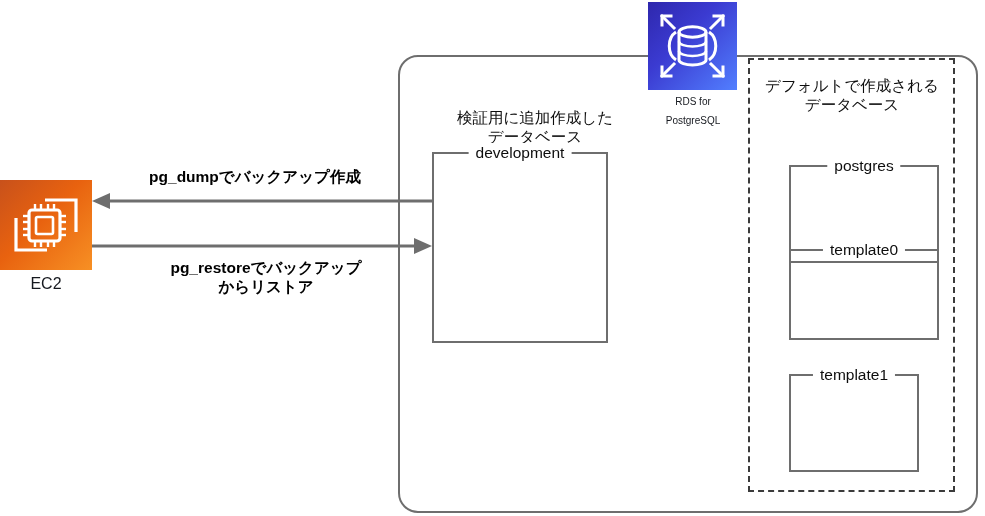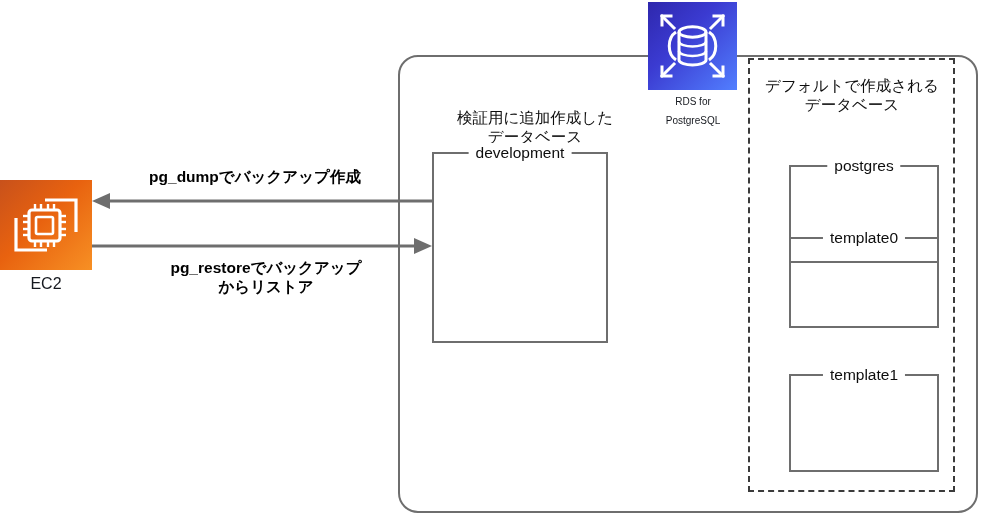--- a/index.html
+++ b/index.html
@@ -60,22 +60,22 @@
     background: #ffffff;
     padding: 0 7px;
     white-space: nowrap;
     font-size: 15.5px;
     line-height: 20px;
     color: #0d0d0d;
   }
 
   #db-development { left: 432px; top: 152px; width: 176px; height: 191px; }
   #db-postgres    { left: 789px; top: 126px; width: 150px; height: 98px; margin-top: 39px; }
-  #db-template0   { left: 789px; top: 237px; width: 150px; height: 91px; padding-left: 48px; }
-  #db-template1   { left: 789px; top: 374px; width: 150px; height: 98px; }
+  #db-template0   { left: 789px; top: 249px; width: 150px; height: 91px; padding-left: 48px; }
+  #db-template1   { left: 789px; top: 374px; width: 130px; height: 98px; }
 
   
   .note {
     text-align: center;
     font-size: 15.5px;
     line-height: 19px;
     color: #0d0d0d;
     white-space: pre-line;
   }
   #note-development { left: 422px; top: 108px; width: 226px; }

